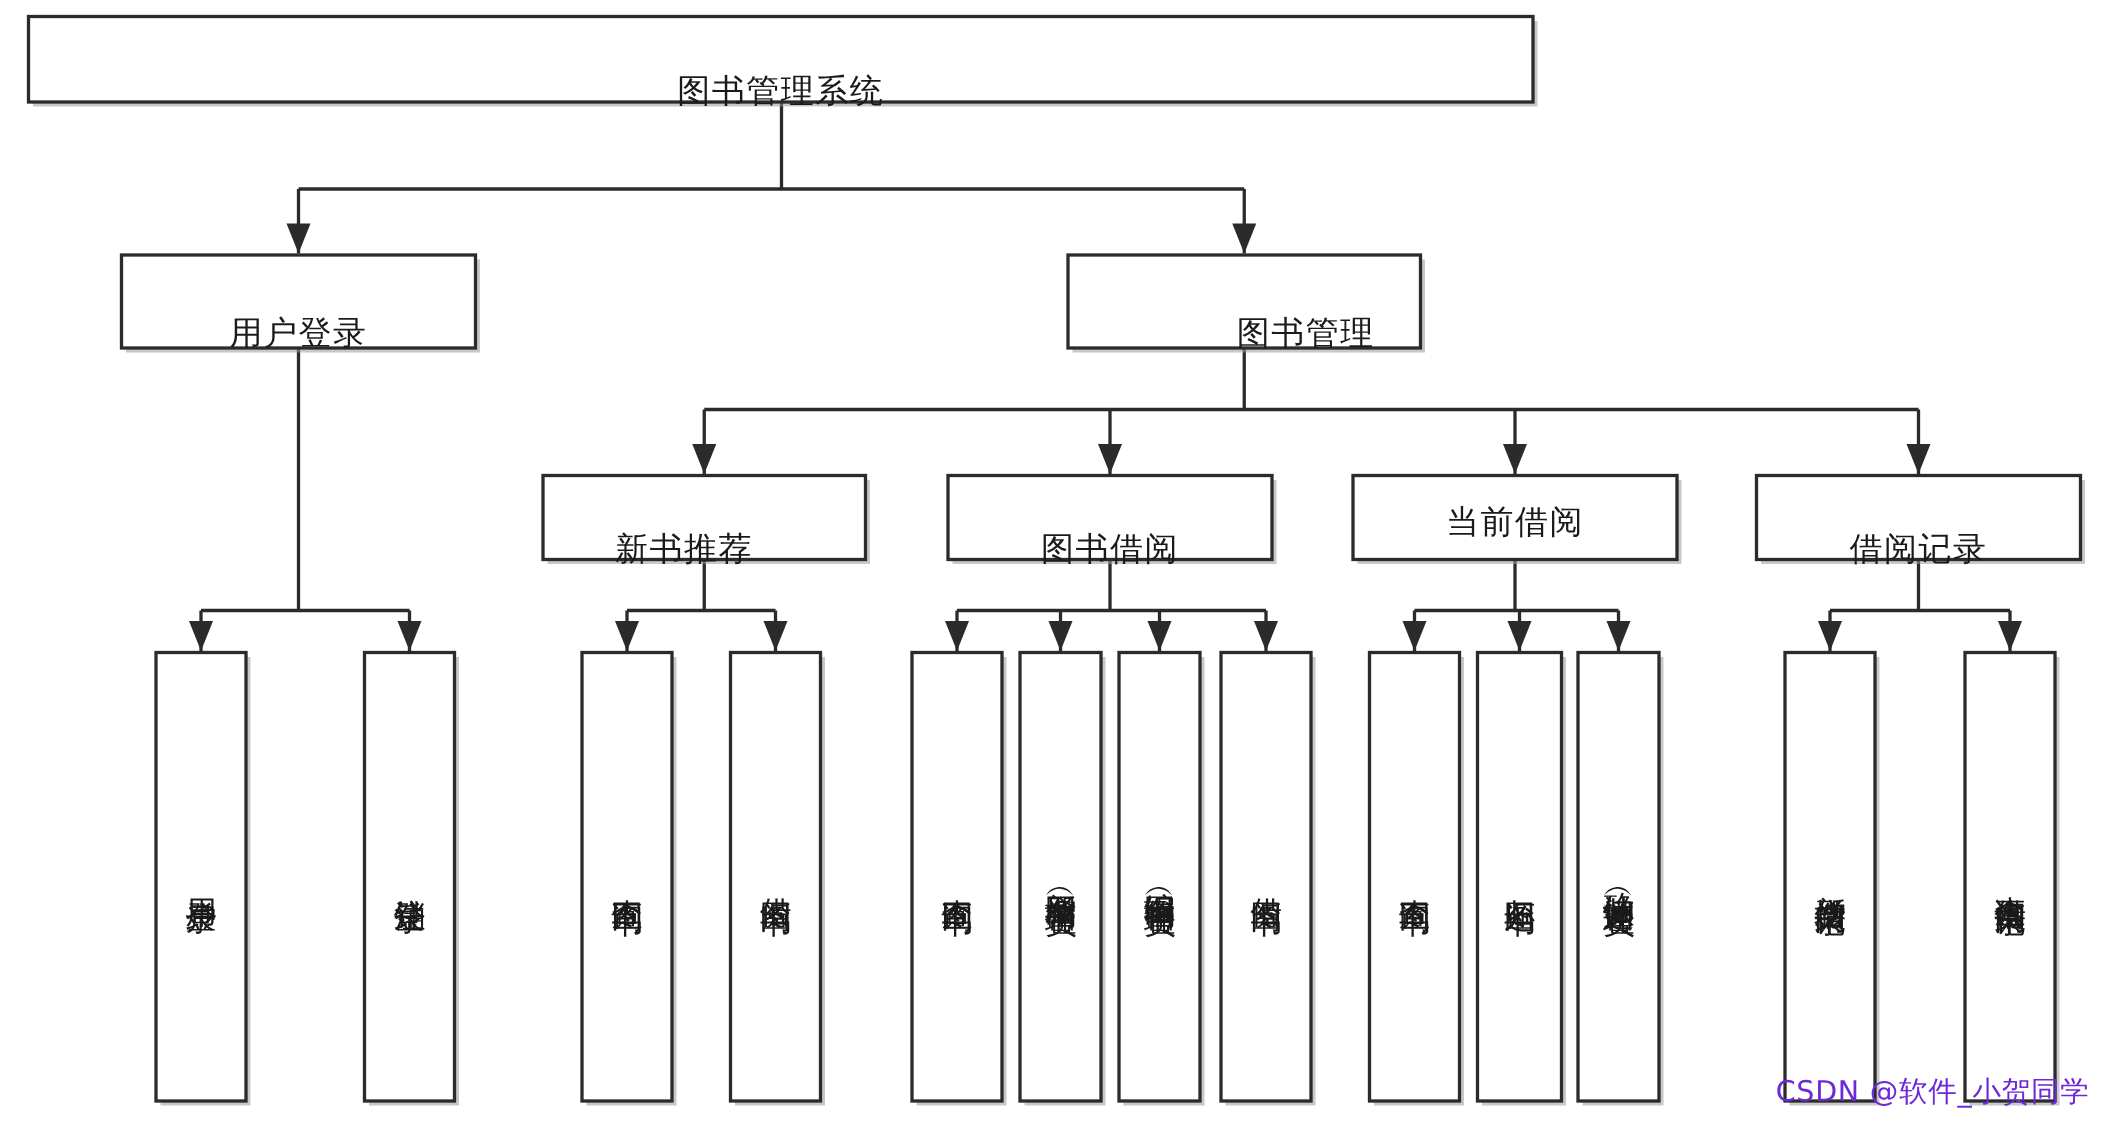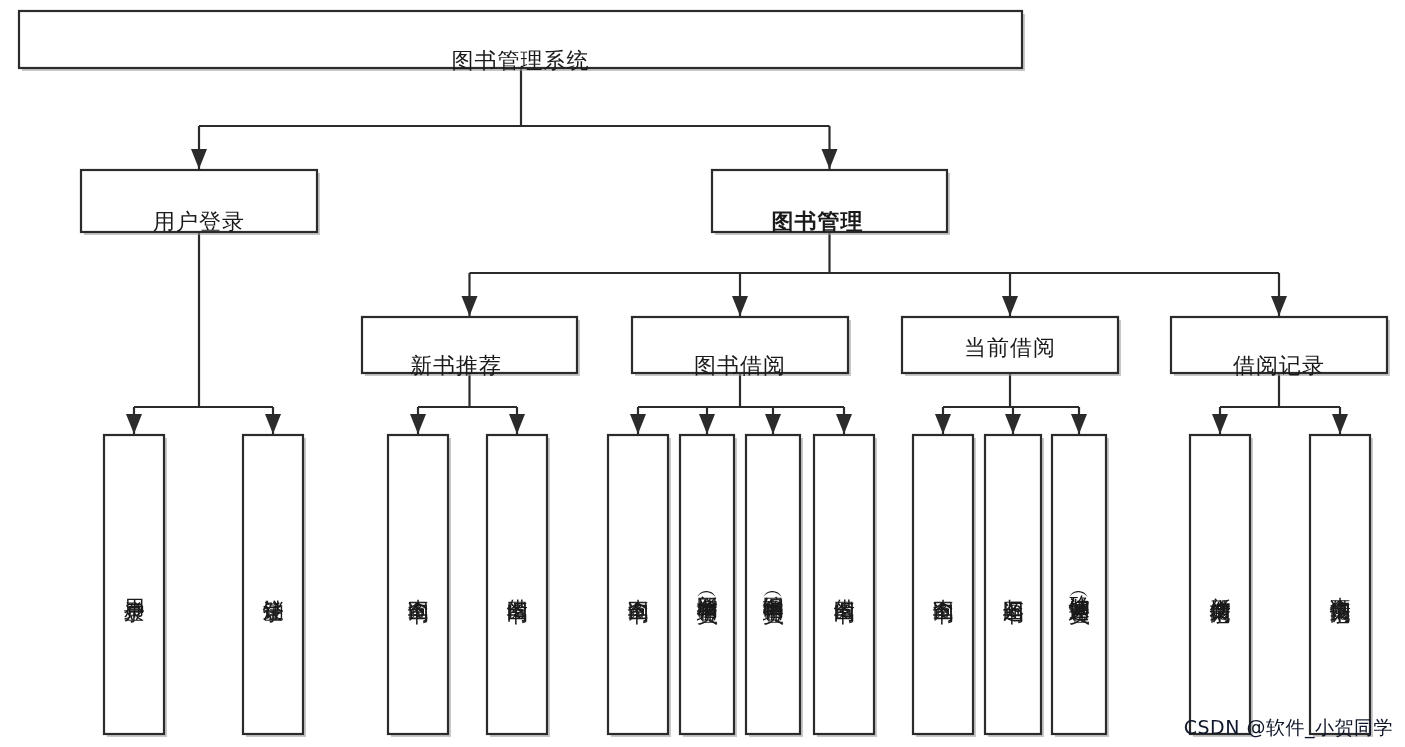--- a/index.html
+++ b/index.html
@@ -78,21 +78,21 @@
     letter-spacing: 1px;
     white-space: nowrap;
     margin-top: 42px;
   }
   #watermark {
     position: absolute;
     right: 12px;
     bottom: 6px;
     font-family: "DejaVu Sans", "Liberation Sans", sans-serif;
     font-size: 19px;
-    color: #0f172a;
+    color: #6d28d9;
     letter-spacing: 0.5px;
     white-space: nowrap;
   }
 </style>
 </head>
 <body>
 
 <div id="diagram-root">
 
   <svg id="tree-svg" viewBox="0 0 1405 747" xmlns="http://www.w3.org/2000/svg">
@@ -230,21 +230,21 @@
       </g>
     </svg>
 
   <div id="h-labels">
       <div class="hlabel-wrap" style="left: 19px; top: 11px; width: 1003px; height: 57px;">
         <span class="hlabel-text">图书管理系统</span>
       </div>
       <div class="hlabel-wrap" style="left: 81px; top: 170px; width: 236px; height: 62px;">
         <span class="hlabel-text">用户登录</span>
       </div>
-      <div class="hlabel-wrap" style="left: 700px; top: 170px; width: 235px; height: 62px; font-weight: bold;">
+      <div class="hlabel-wrap" style="left: 753px; top: 170px; width: 235px; height: 62px;">
         <span class="hlabel-text">图书管理</span>
       </div>
       <div class="hlabel-wrap" style="left: 362px; top: 317px; width: 188px; height: 56px;">
         <span class="hlabel-text">新书推荐</span>
       </div>
       <div class="hlabel-wrap" style="left: 632px; top: 317px; width: 216px; height: 56px; border-radius: 26px;">
         <span class="hlabel-text">图书借阅</span>
       </div>
       <div class="hlabel-wrap" style="left: 902px; top: 299px; width: 216px; height: 56px;">
         <span class="hlabel-text">当前借阅</span>

